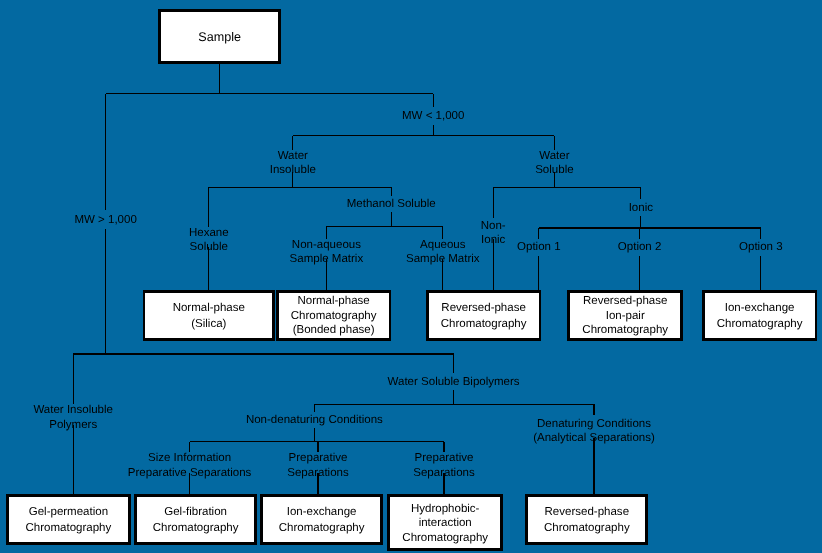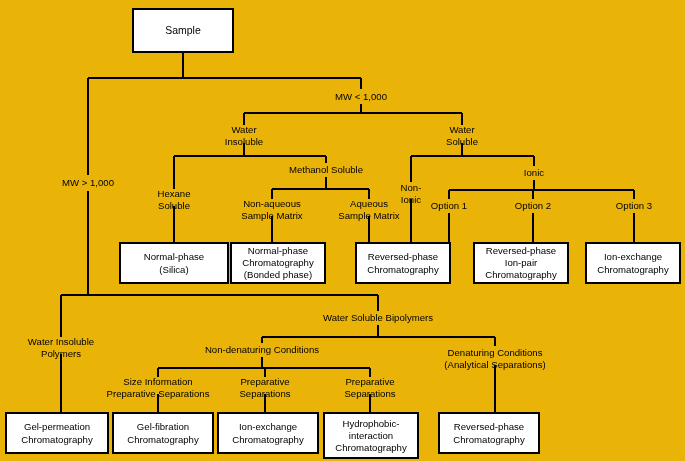--- a/index.html
+++ b/index.html
@@ -9,21 +9,21 @@
     background: #ffffff;
   }
   body {
     font-family: "Liberation Sans", sans-serif;
     color: #000000;
   }
   #flowchart-root {
     position: relative;
     width: 685px;
     height: 461px;
-    background: #eab308;
+    background: #0369a1;
     overflow: hidden;
   }
   svg.chart-svg {
     position: absolute;
     left: 0;
     top: 0;
     width: 685px;
     height: 461px;
   }
   .connector {

